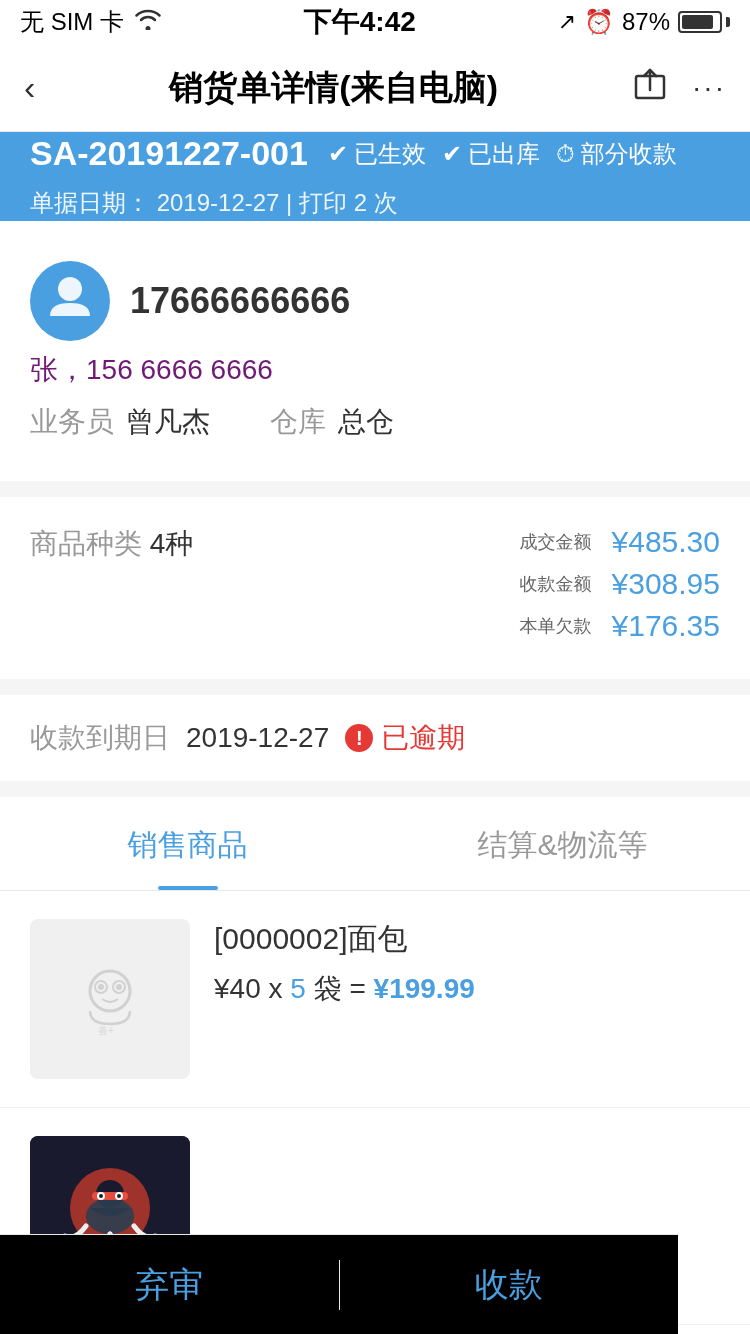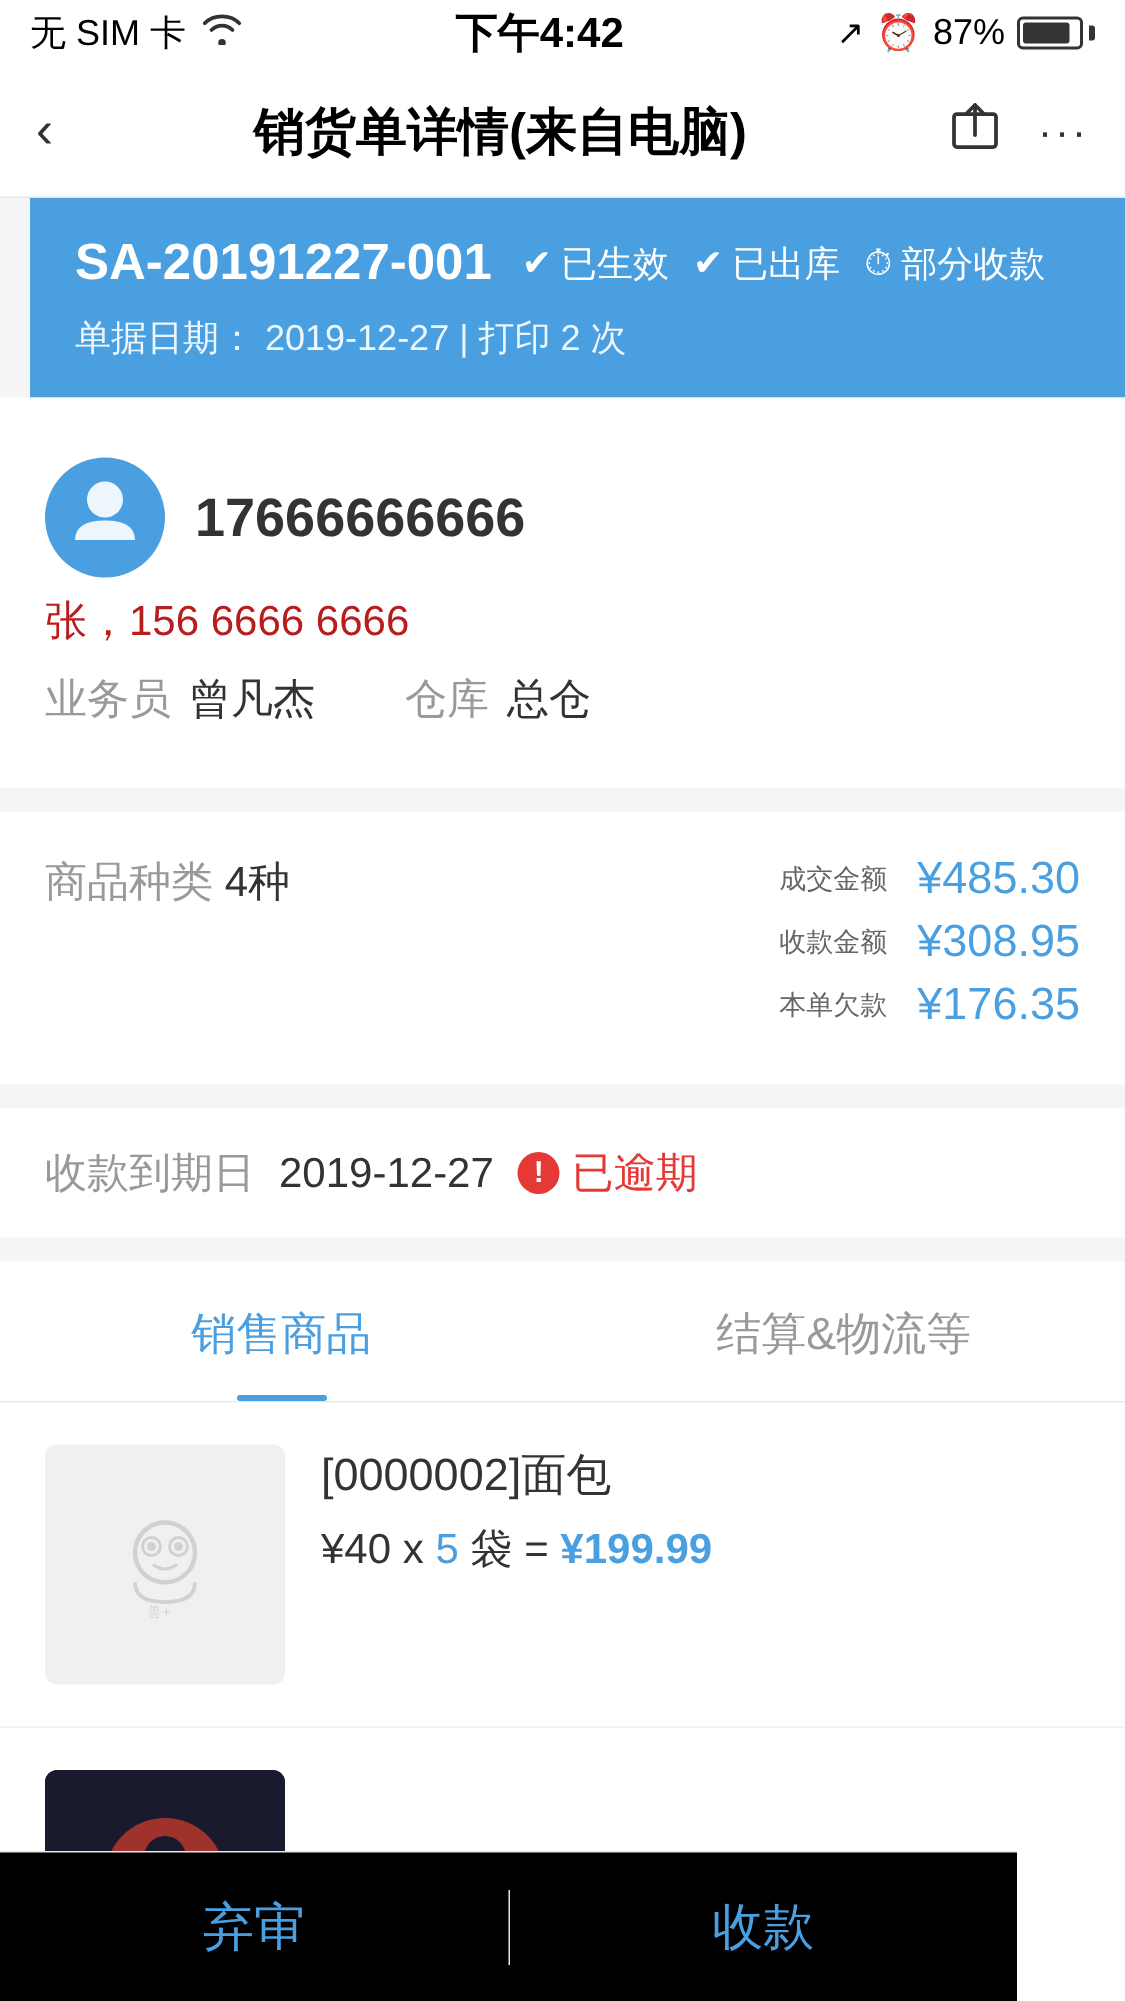--- a/index.html
+++ b/index.html
@@ -62,22 +62,21 @@
     }
     .nav-right {
       display: flex; align-items: center; gap: 24px;
     }
     .nav-share { font-size: 30px; color: #333; }
     .nav-more { font-size: 28px; color: #333; letter-spacing: 2px; }
 
     
     .header-banner {
       background: #4a9fe0;
-      padding: 24px 30px;
-      margin-left: 20px;
+      padding: 2px 30px;
     }
     .banner-row1 {
       display: flex;
       align-items: center;
       gap: 20px;
       margin-bottom: 14px;
     }
     .banner-order-id {
       font-size: 34px;
       font-weight: 700;
@@ -126,21 +125,21 @@
       font-size: 44px;
       color: #fff;
     }
     .customer-name {
       font-size: 36px;
       font-weight: 600;
       color: #333;
     }
     .customer-phone {
       font-size: 28px;
-      color: #b91c1c;
+      color: #701a75;
       margin-bottom: 14px;
     }
     .customer-meta {
       display: flex;
       gap: 60px;
       font-size: 28px;
       color: #333;
     }
     .meta-item { display: flex; gap: 12px; align-items: center; }
     .meta-label { color: #999; }

